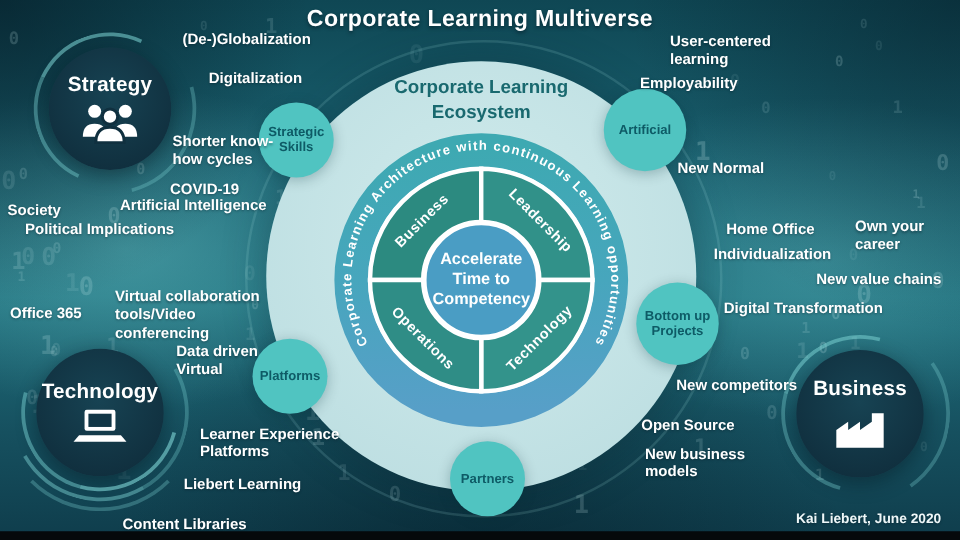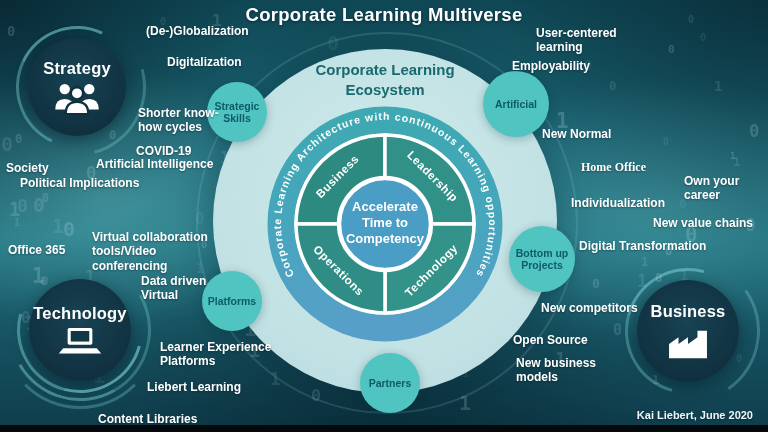--- a/index.html
+++ b/index.html
@@ -189,21 +189,21 @@
       <text transform="translate(47,-47) rotate(45)" text-anchor="middle" dominant-baseline="middle" fill="#fff" font-size="11.5" font-weight="bold" letter-spacing=".5">Leadership</text>
       <text transform="translate(-47,47) rotate(45)" text-anchor="middle" dominant-baseline="middle" fill="#fff" font-size="11.5" font-weight="bold" letter-spacing=".5">Operations</text>
       <text transform="translate(47,47) rotate(-45)" text-anchor="middle" dominant-baseline="middle" fill="#fff" font-size="11.5" font-weight="bold" letter-spacing=".5">Technology</text>
       <circle r="46" fill="#4a9dc4" stroke="#fff" stroke-width="4.5"></circle>
       <text y="-13" text-anchor="middle" fill="#fff" font-size="13" font-weight="bold">Accelerate</text>
       <text y="3" text-anchor="middle" fill="#fff" font-size="13" font-weight="bold">Time to</text>
       <text y="19" text-anchor="middle" fill="#fff" font-size="13" font-weight="bold">Competency</text>
     </svg>
   </div>
 
-  <div class="hub" style="left:28px;top:38px;width:98px;height:98px;">
+  <div class="hub" style="left:39px;top:38px;width:98px;height:98px;">
     <div class="arc" style="width:116px;height:116px;border-top-color:rgba(128,216,216,.55);border-left-color:rgba(128,216,216,.4);transform:translate(-50%,-50%) rotate(-20deg);"></div>
     <div class="arc" style="width:132px;height:132px;border-top-color:rgba(128,216,216,.3);transform:translate(-50%,-50%) rotate(120deg);"></div>
     <div class="hub-label">Strategy</div>
     <svg width="50" height="34" viewBox="0 0 52 36">
       <circle cx="13" cy="7.5" r="5.5" fill="#fff"></circle>
       <path d="M3,29 q0,-11 10,-11 q10,0 10,11 z" fill="#fff"></path>
       <circle cx="39" cy="7.5" r="5.5" fill="#fff"></circle>
       <path d="M29,29 q0,-11 10,-11 q10,0 10,11 z" fill="#fff"></path>
       <circle cx="26" cy="12" r="6.5" fill="#fff" stroke="#10303f" stroke-width="2.5"></circle>
       <path d="M14,34 q0,-13 12,-13 q12,0 12,13 z" fill="#fff" stroke="#10303f" stroke-width="2.5"></path>
@@ -258,21 +258,21 @@
       <div class="float-label" style="left: 141px; top: 274px;">Data driven
 Virtual</div>
       <div class="float-label" style="left: 160px; top: 340px;">Learner Experience
 Platforms</div>
       <div class="float-label" style="left: 147px; top: 380px;">Liebert Learning</div>
       <div class="float-label" style="left: 98px; top: 412px;">Content Libraries</div>
       <div class="float-label" style="left: 536px; top: 26px;">User-centered
 learning</div>
       <div class="float-label" style="left: 512px; top: 59px;">Employability</div>
       <div class="float-label" style="left: 542px; top: 127px;">New Normal</div>
-      <div class="float-label" style="left: 581px; top: 160px; font-family: Liberation Serif, serif;">Home Office</div>
+      <div class="float-label" style="left: 581px; top: 176px;">Home Office</div>
       <div class="float-label" style="left: 684px; top: 174px;">Own your career</div>
       <div class="float-label" style="left: 571px; top: 196px;">Individualization</div>
       <div class="float-label" style="left: 653px; top: 216px;">New value chains</div>
       <div class="float-label" style="left: 579px; top: 239px;">Digital Transformation</div>
       <div class="float-label" style="left: 541px; top: 301px;">New competitors</div>
       <div class="float-label" style="left: 513px; top: 333px;">Open Source</div>
       <div class="float-label" style="left: 516px; top: 356px;">New business
 models</div>
     </div>
 

